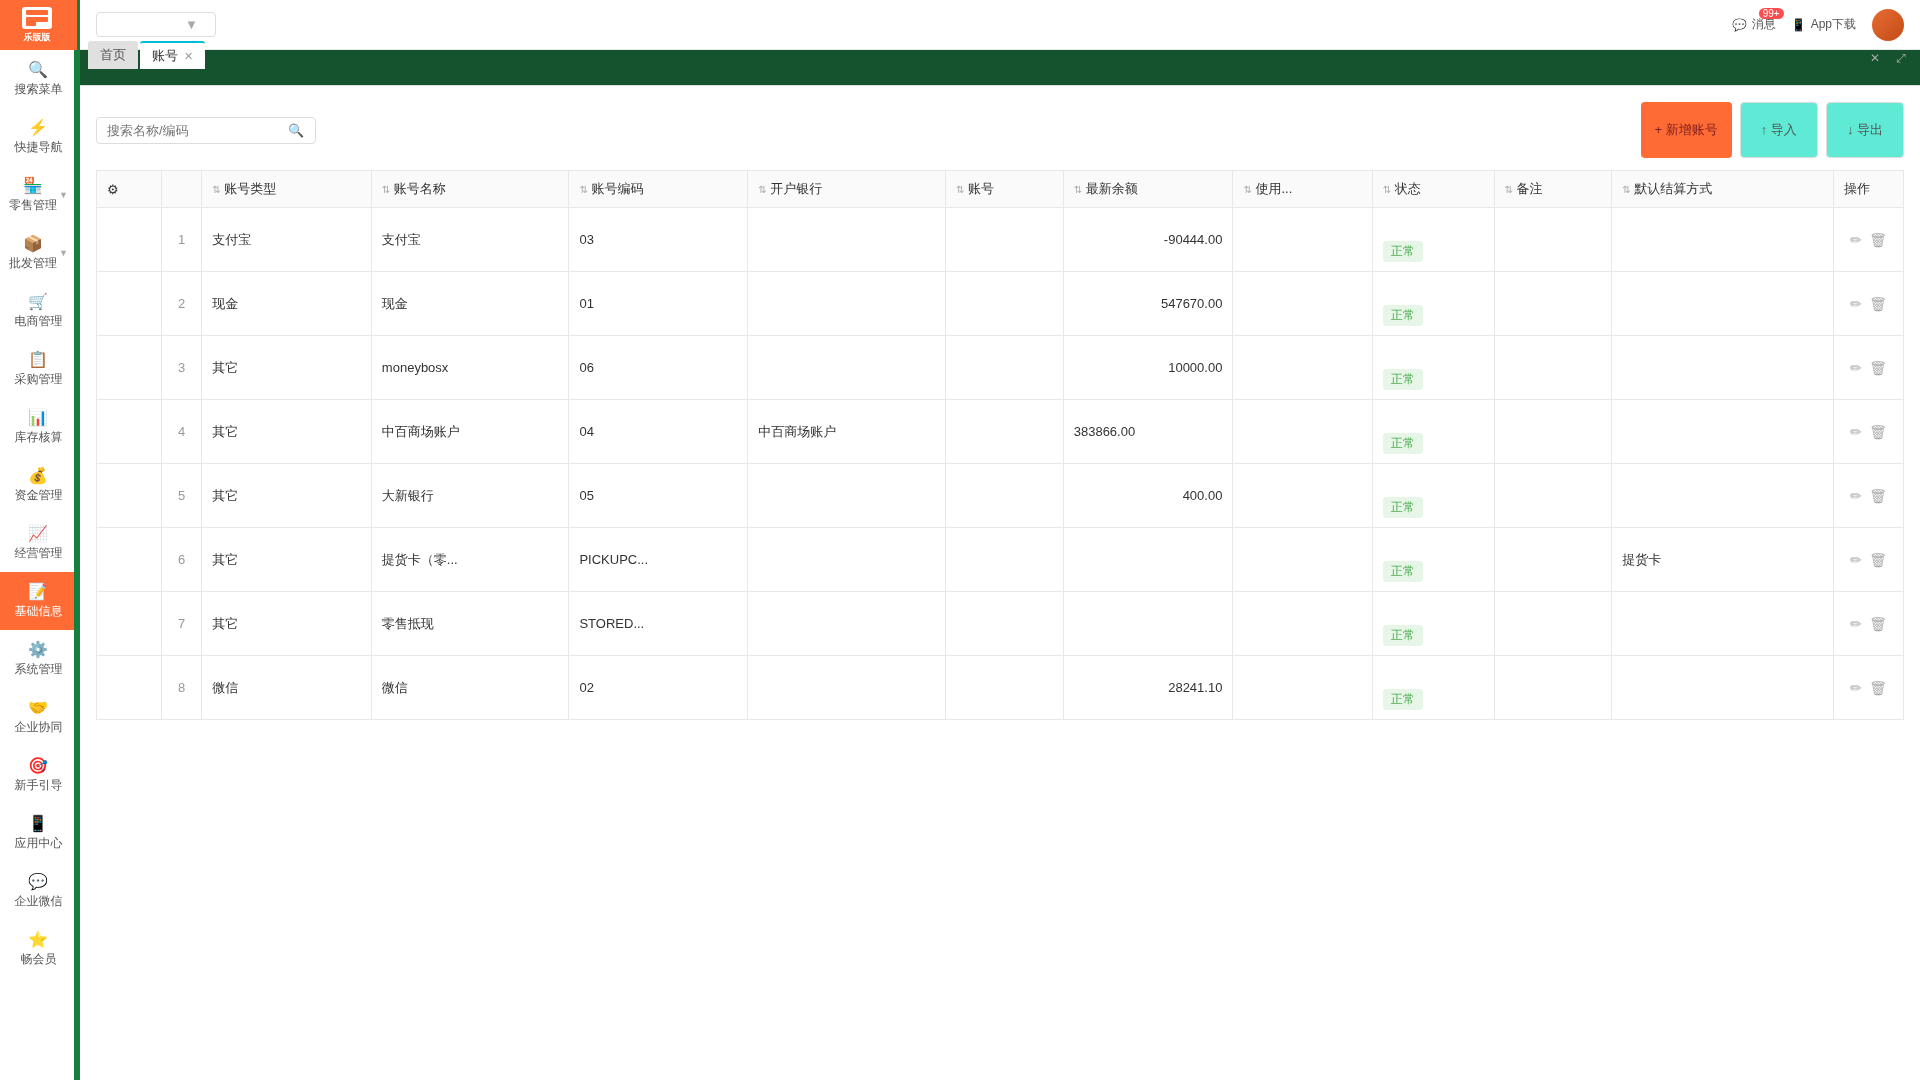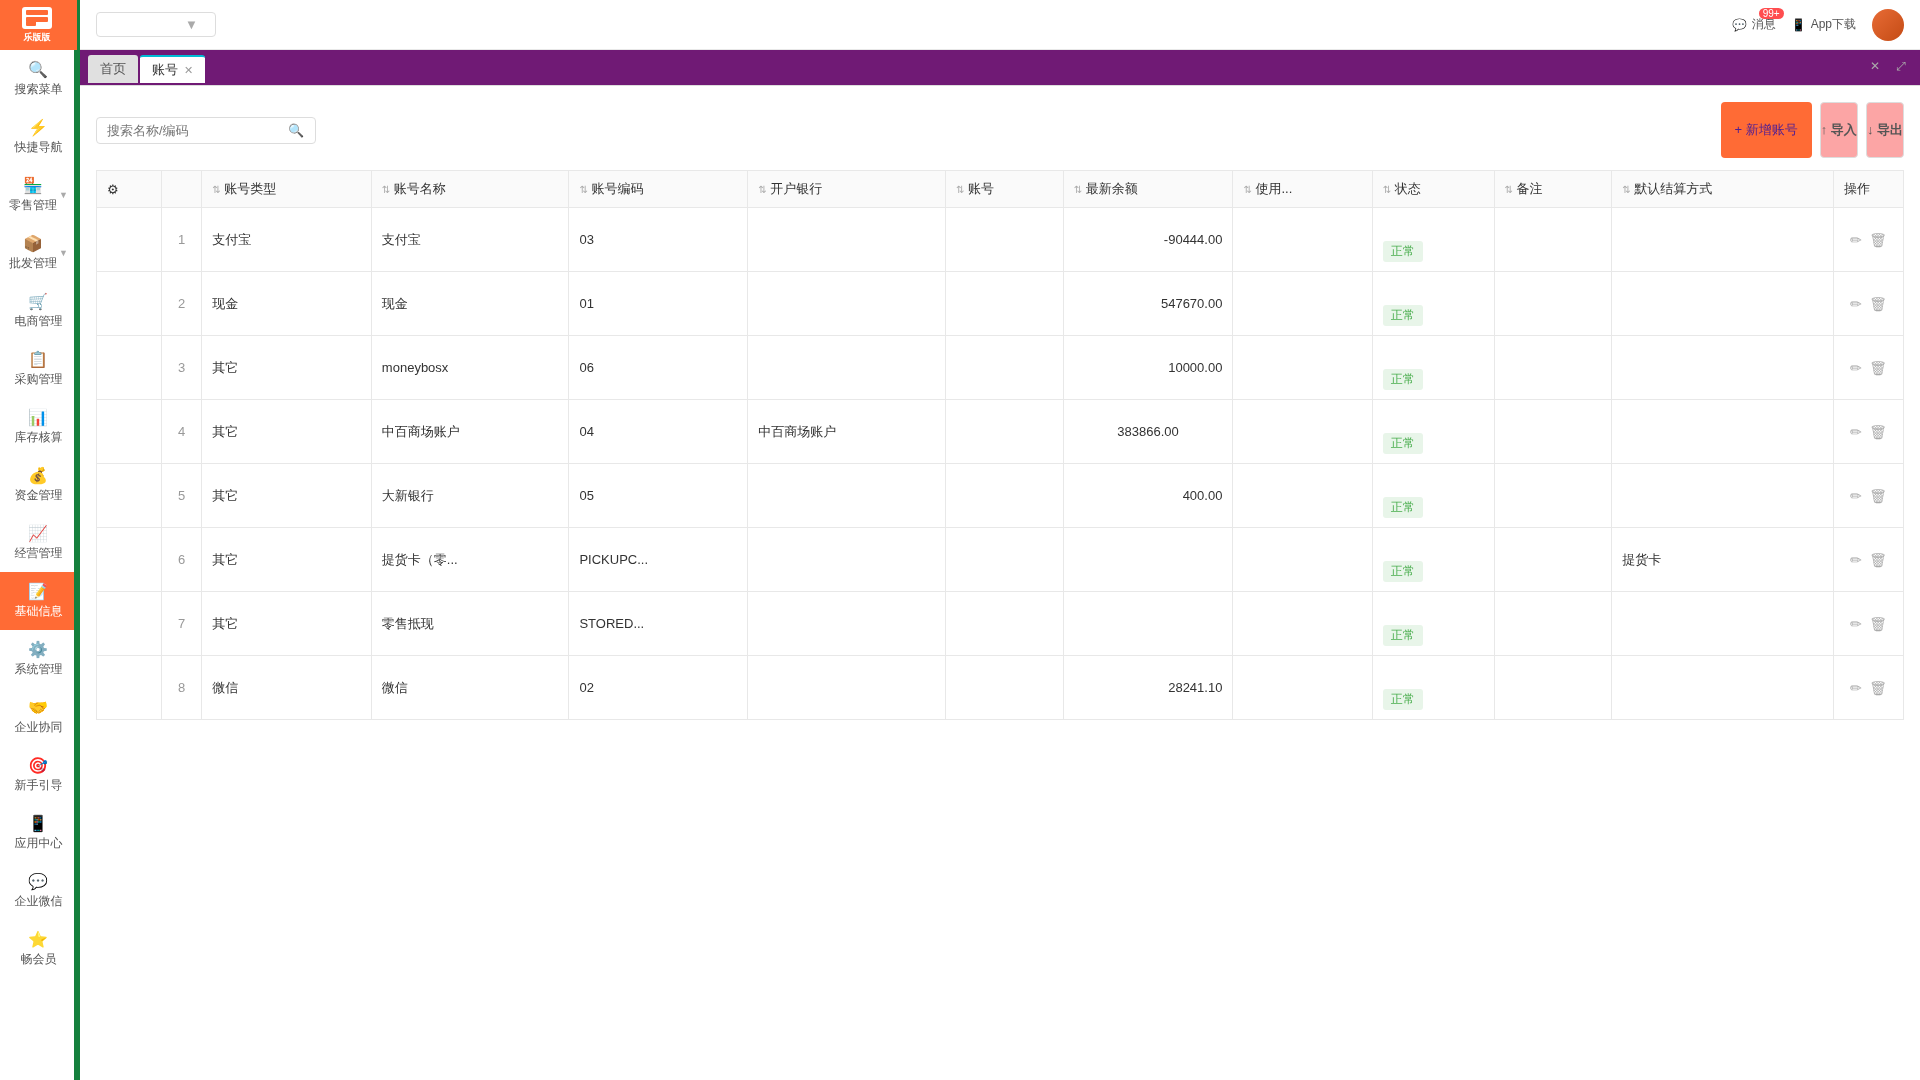--- a/index.html
+++ b/index.html
@@ -94,25 +94,25 @@
       position: absolute;
       top: -8px;
       right: -8px;
     }
     .topbar-app { display: flex; align-items: center; gap: 4px; font-size: 12px; color: #555; cursor: pointer; }
     .avatar { width: 32px; height: 32px; border-radius: 50%; background: #ccc; overflow: hidden; cursor: pointer; }
 
     
     .tabbar {
       height: 36px;
-      background: #701a75;
-      display: flex;
-      align-items: flex-start;
+      background: #14532d;
+      display: flex;
+      align-items: flex-end;
       border-bottom: 1px solid #ddd;
-      padding: 5px 8px;
+      padding: 16px 8px;
       flex-shrink: 0;
     }
     .tab {
       height: 28px;
       padding: 0 12px;
       display: flex;
       align-items: center;
       gap: 6px;
       cursor: pointer;
       border-radius: 3px 3px 0 0;
@@ -147,42 +147,41 @@
       border: 1px solid #ddd;
       border-radius: 4px;
       padding: 5px 10px;
       width: 220px;
     }
     .search-box input { border: none; outline: none; font-size: 13px; flex: 1; }
     .search-icon { color: #aaa; cursor: pointer; }
     .toolbar-buttons { display: flex; gap: 8px; }
     .btn-add {
       background: #ff6b35;
-      color: #4c1d95;
+      color: #7f1d1d;
       border: none;
       padding: 19px 14px;
       border-radius: 4px;
       cursor: pointer;
       font-size: 13px;
       display: flex;
       align-items: center;
       gap: 4px;
     }
     .btn-secondary {
-      background: #fca5a5;
+      background: #5eead4;
       color: #555;
       border: 1px solid #ddd;
-      padding: 6px 0;
+      padding: 6px 20px;
       border-radius: 4px;
       cursor: pointer;
       font-size: 13px;
       display: flex;
       align-items: center;
       gap: 4px;
-      font-weight: bold;
     }
 
     
     .data-table {
       width: 100%;
       border-collapse: collapse;
       font-size: 13px;
     }
     .data-table th {
       background: #fafafa;
@@ -524,21 +523,21 @@
       </td>
     </tr>
           <tr>
       <td style="text-align:center"></td>
       <td class="col-num">4</td>
       <td>其它</td>
       <td>中百商场账户</td>
       <td>04</td>
       <td>中百商场账户</td>
       <td></td>
-      <td style="text-align:center">383866.00</td>
+      <td style="text-align:left">383866.00</td>
       <td></td>
       <td>
         <span class="status-badge">正常</span>
       </td>
       <td></td>
       <td></td>
       <td class="col-actions">
         <button class="action-btn" title="编辑">✏</button>
         <button class="action-btn" title="删除">🗑</button>
       </td>

